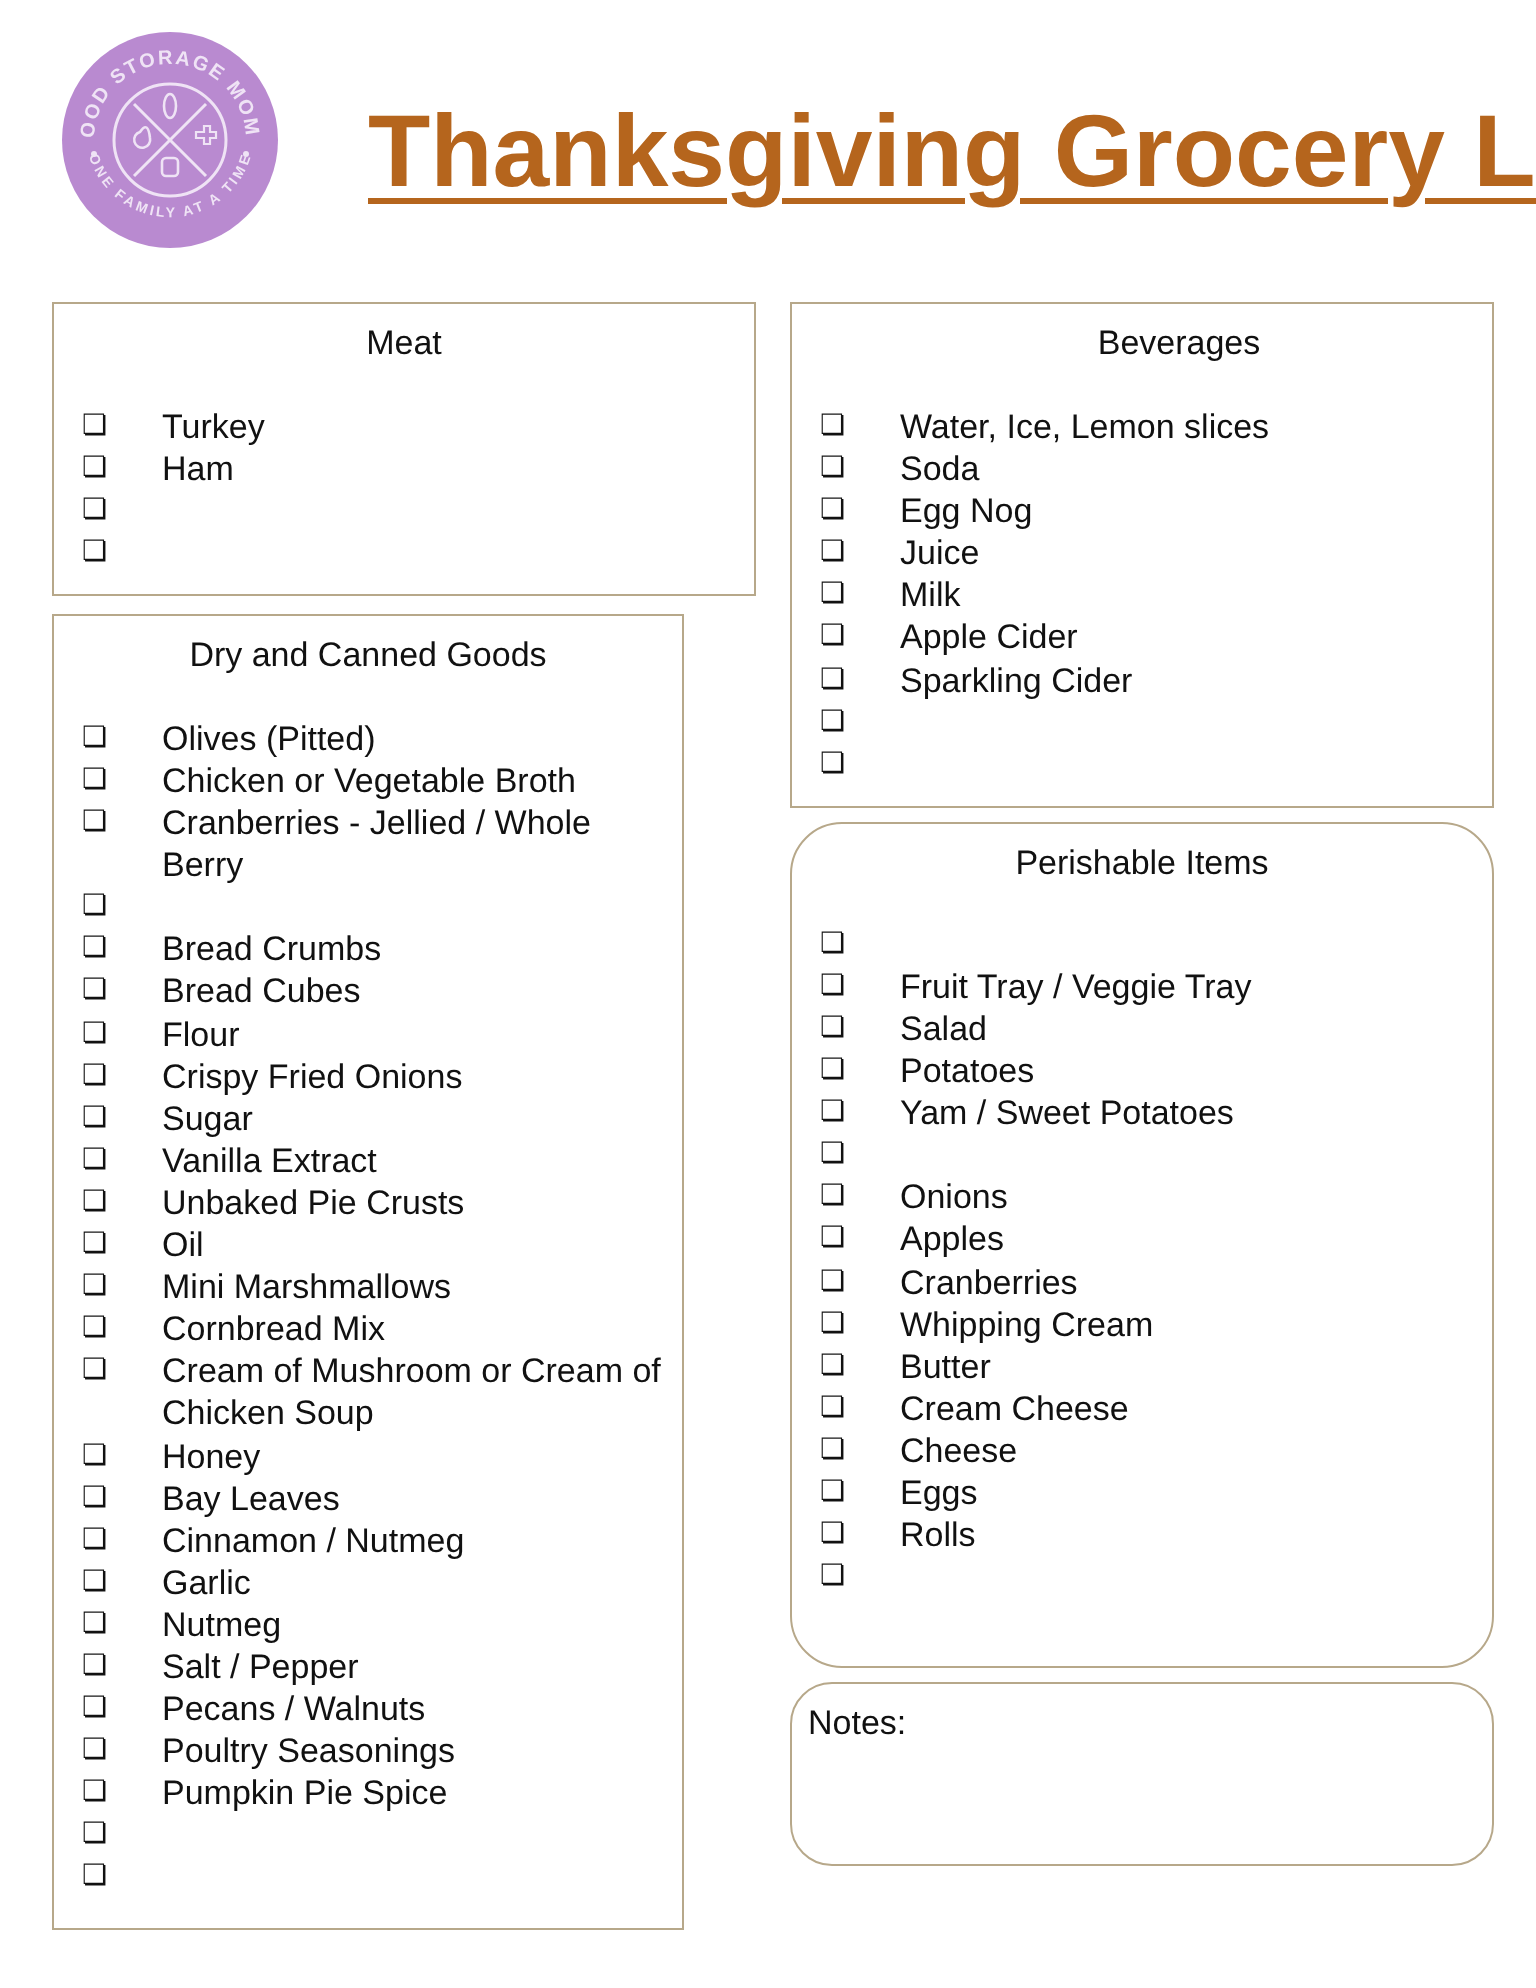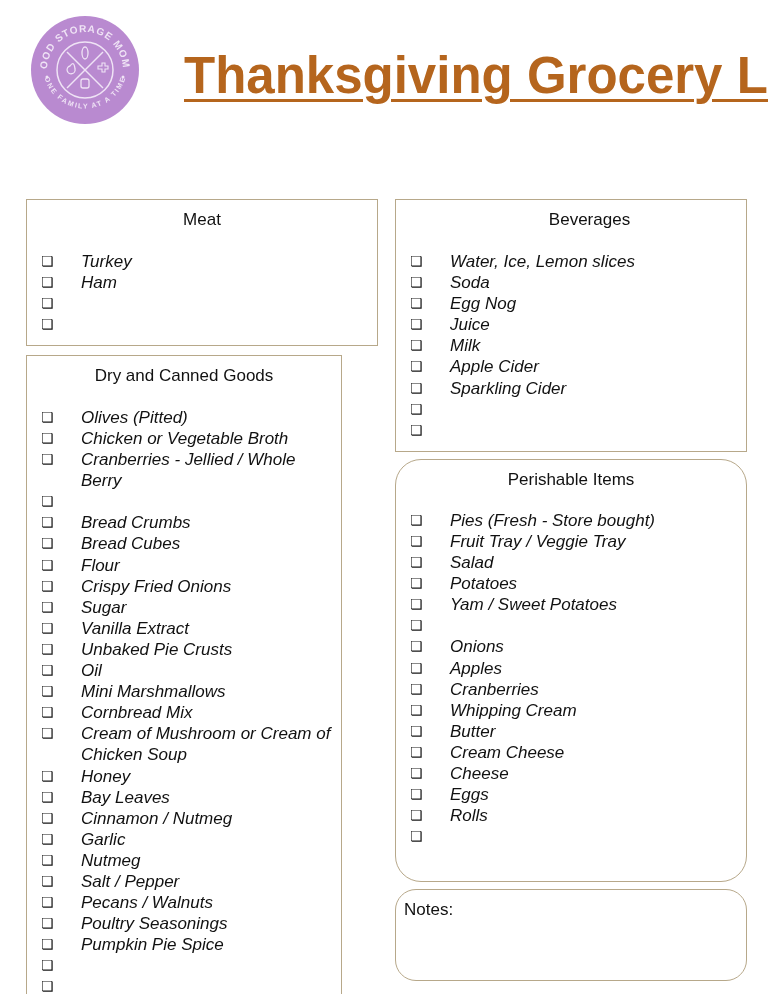--- a/index.html
+++ b/index.html
@@ -2,26 +2,26 @@
 <html><head>
 <meta charset="utf-8">
 <style>
   html, body { margin:0; padding:0; background:#ffffff; }
   body { width:768px; height:994px; position:relative; overflow:hidden;
          font-family:"Liberation Sans", sans-serif; color:#111; }
   .logo { position:absolute; left:30px; top:15px; width:110px; height:110px; }
   .title { position:absolute; left:184px; top:46px; font-size:51px; color:#b5651d;
            text-decoration:underline; text-decoration-thickness:3px; text-underline-offset:6px;
            letter-spacing:0px; white-space:nowrap;font-weight:bold; }
-  .box { position:absolute; border:1.5px solid #b7a88a; box-sizing:border-box; background:#fff;margin-top:48px; }
+  .box { position:absolute; border:1.5px solid #b7a88a; box-sizing:border-box; background:#fff; }
   .box-title { text-align:center; font-size:17px; margin-top:10px; height:22px; }
   .items { list-style:none; margin:0; padding:0; position:absolute; left:14px; right:10px; }
   .items li { display:flex; font-size:17px; line-height:21.1px; }
   .cb { width:40px; flex:0 0 40px; font-family:"DejaVu Sans", sans-serif; font-size:14px; line-height:21px; }
-  .lbl { flex:1;font-style:italic; }
+  .lbl { flex:1; }
   .notes-label { position:absolute; left:8px; top:10px; font-size:17px; }
 </style>
 </head>
 <body>
 
 <div class="logo">
   <svg width="110" height="110" viewBox="0 0 110 110">
     <defs>
       <path id="arcTop" d="M 17 55 A 38 38 0 0 1 93 55"></path>
       <path id="arcBot" d="M 20 60 A 36 36 0 0 0 90 60"></path>
@@ -218,21 +218,20 @@
         <span class="lbl"></span>
       </li>
     </ul>
 </div>
 
 <div class="box" style="left:395px; top:411px; width:352px; height:423px;border-radius:26px;">
   <div class="box-title">Perishable Items</div>
   <ul class="items" style="top:50px;">
       <li>
         <span class="cb">❏</span>
-        <span class="lbl">Pies (Fresh - Store bought)</span>
       </li>
       <li>
         <span class="cb">❏</span>
         <span class="lbl">Fruit Tray / Veggie Tray</span>
       </li>
       <li>
         <span class="cb">❏</span>
         <span class="lbl">Salad</span>
       </li>
       <li>

